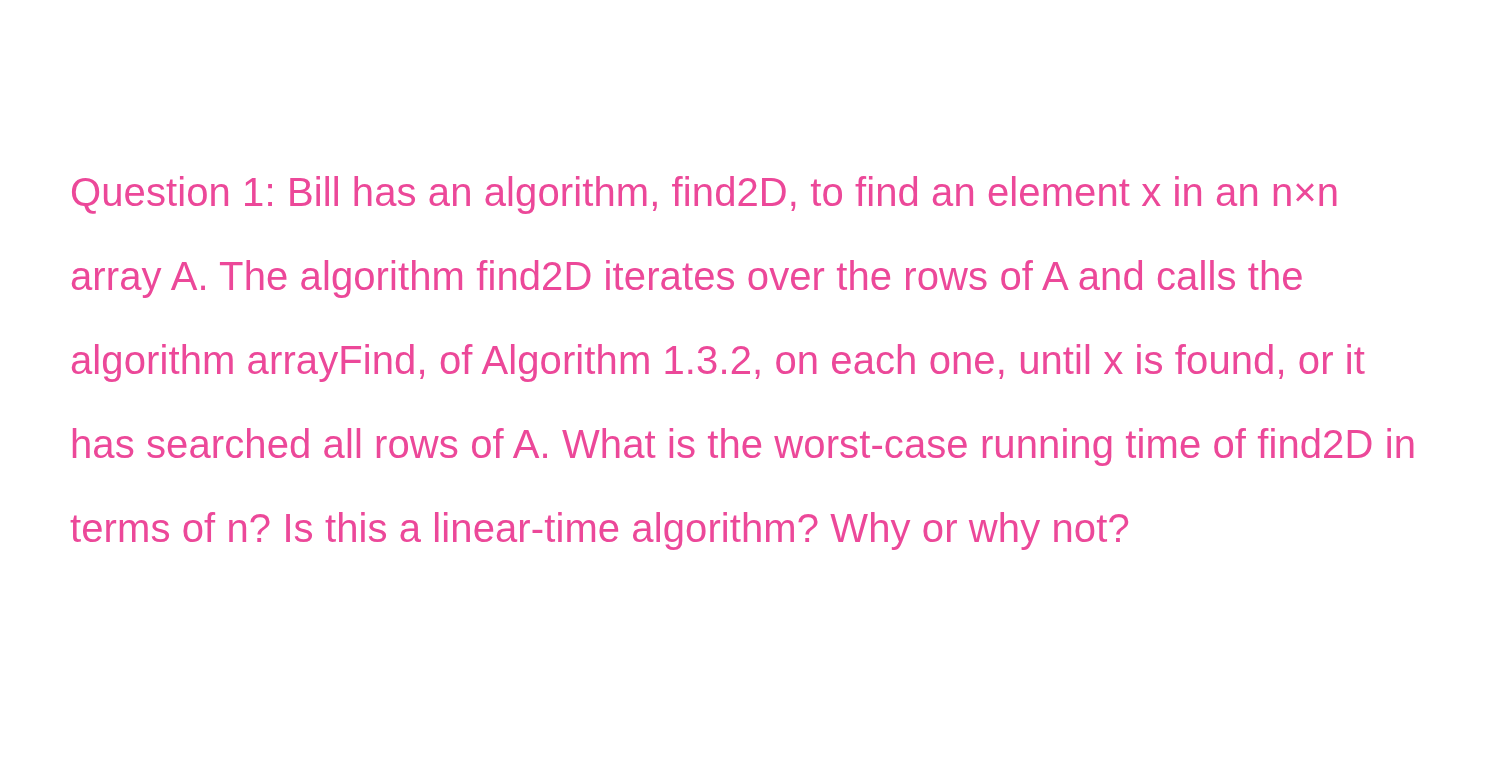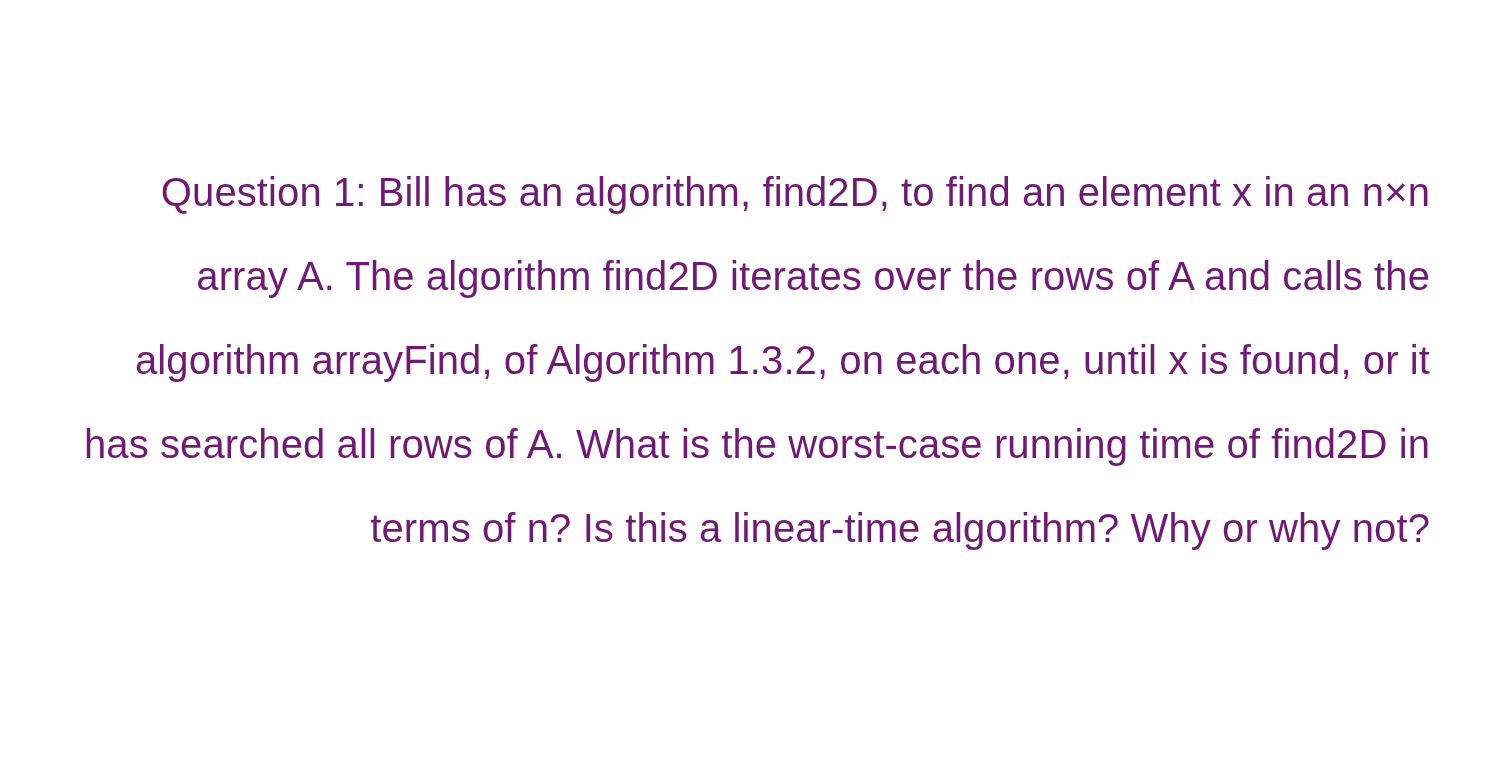--- a/index.html
+++ b/index.html
@@ -11,25 +11,24 @@
     font-family: -apple-system, BlinkMacSystemFont, "Segoe UI", Helvetica, Arial, sans-serif;
     overflow: hidden;
   }
   .page {
     padding: 110px 70px 0 70px;
     box-sizing: border-box;
   }
   .question-text {
     font-size: 40px;
     line-height: 2.1;
-    color: #701a75;
+    color: #ec4899;
     letter-spacing: 0.1px;
     font-weight: 400;
     max-width: 1360px;
-    text-align: right;
   }
 </style>
 </head>
 <body>
 
 <div class="page">
   <p class="question-text">Question 1: Bill has an algorithm, find2D, to find an element x in an n×n array A. The algorithm find2D iterates over the rows of A and calls the algorithm arrayFind, of Algorithm 1.3.2, on each one, until x is found, or it has searched all rows of A. What is the worst-case running time of find2D in terms of n? Is this a linear-time algorithm? Why or why not?</p>
 </div>
 
 </body></html>

